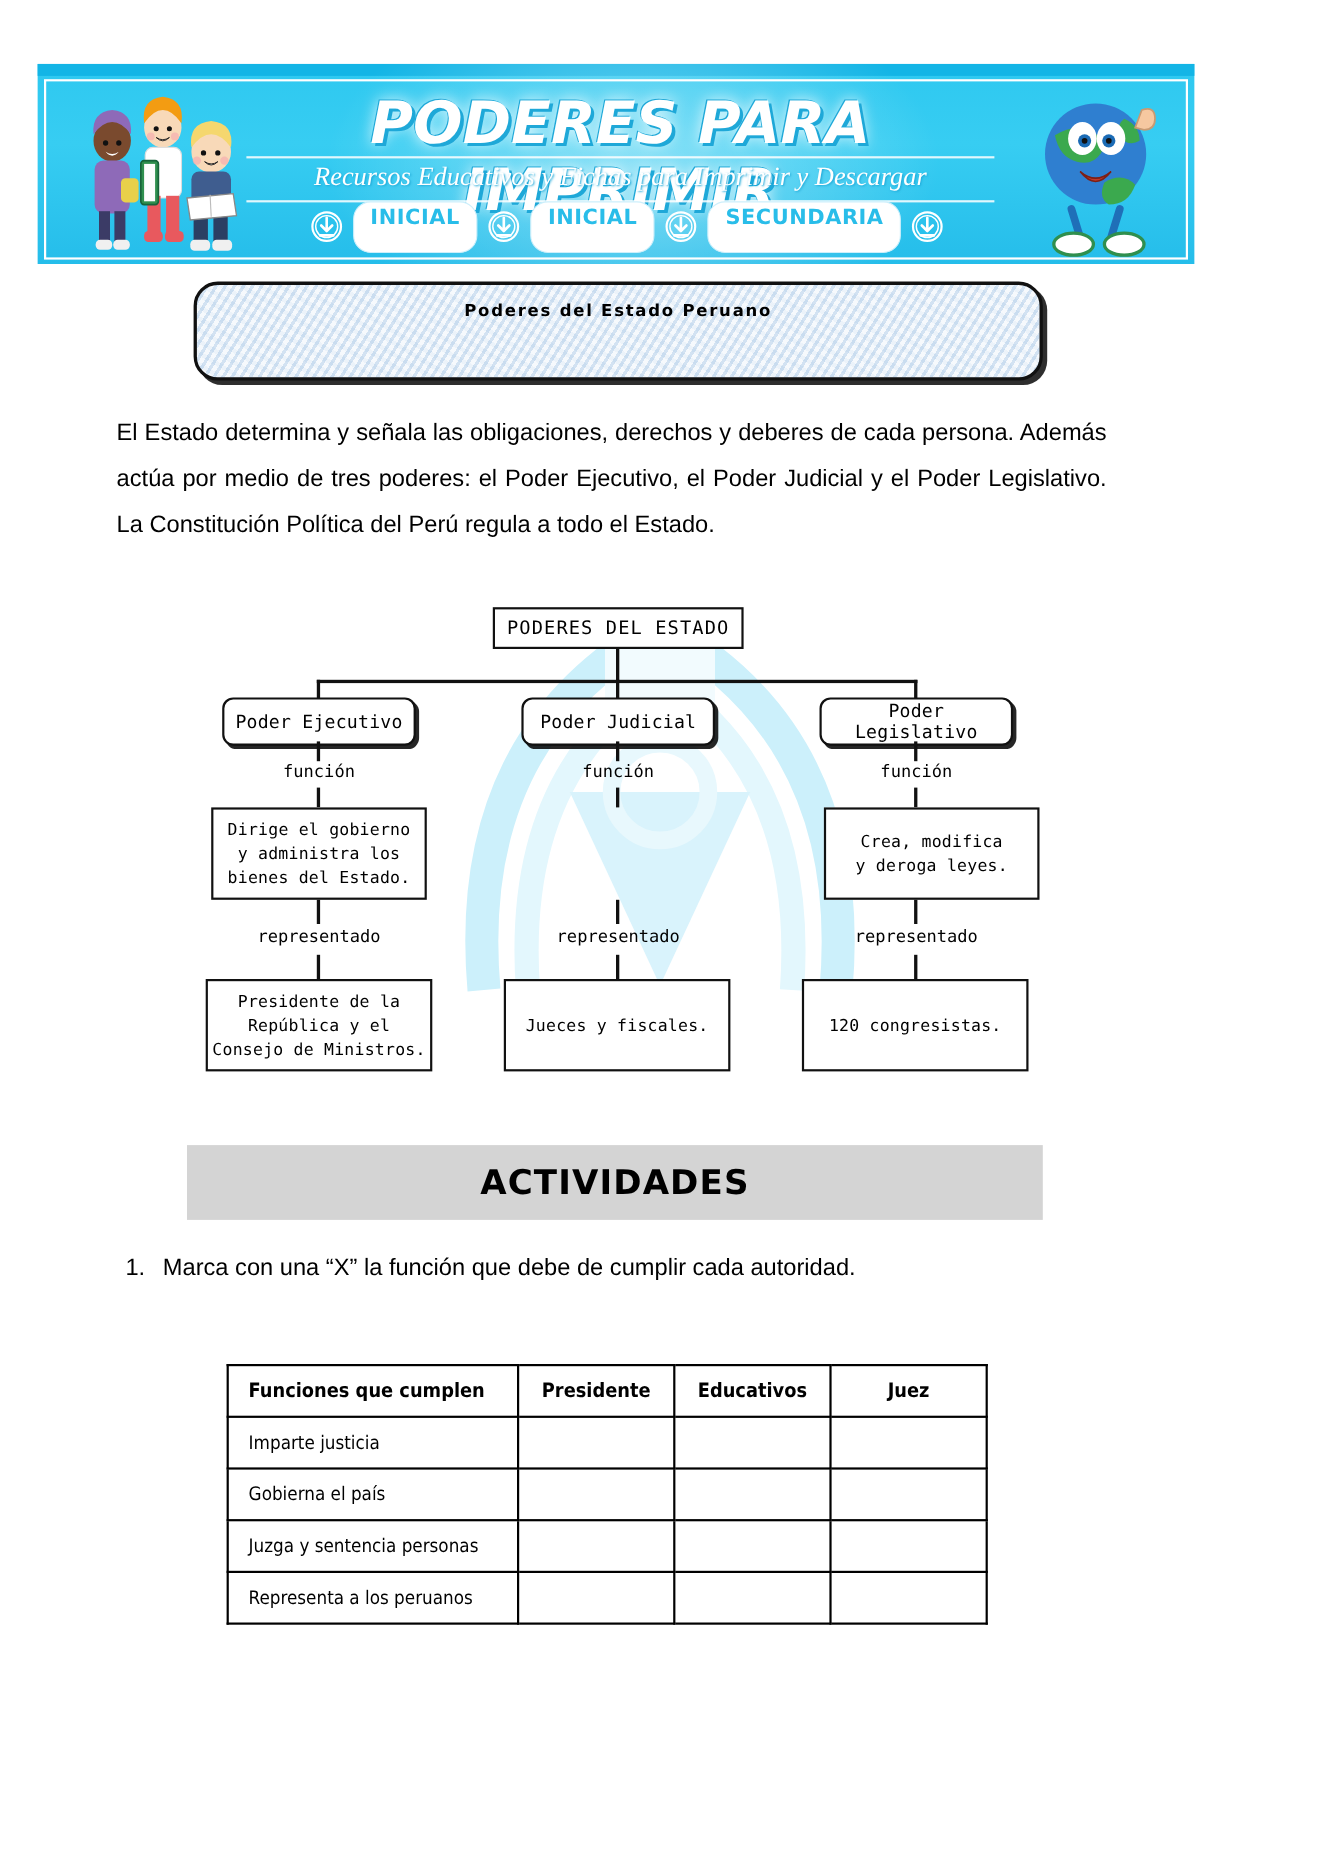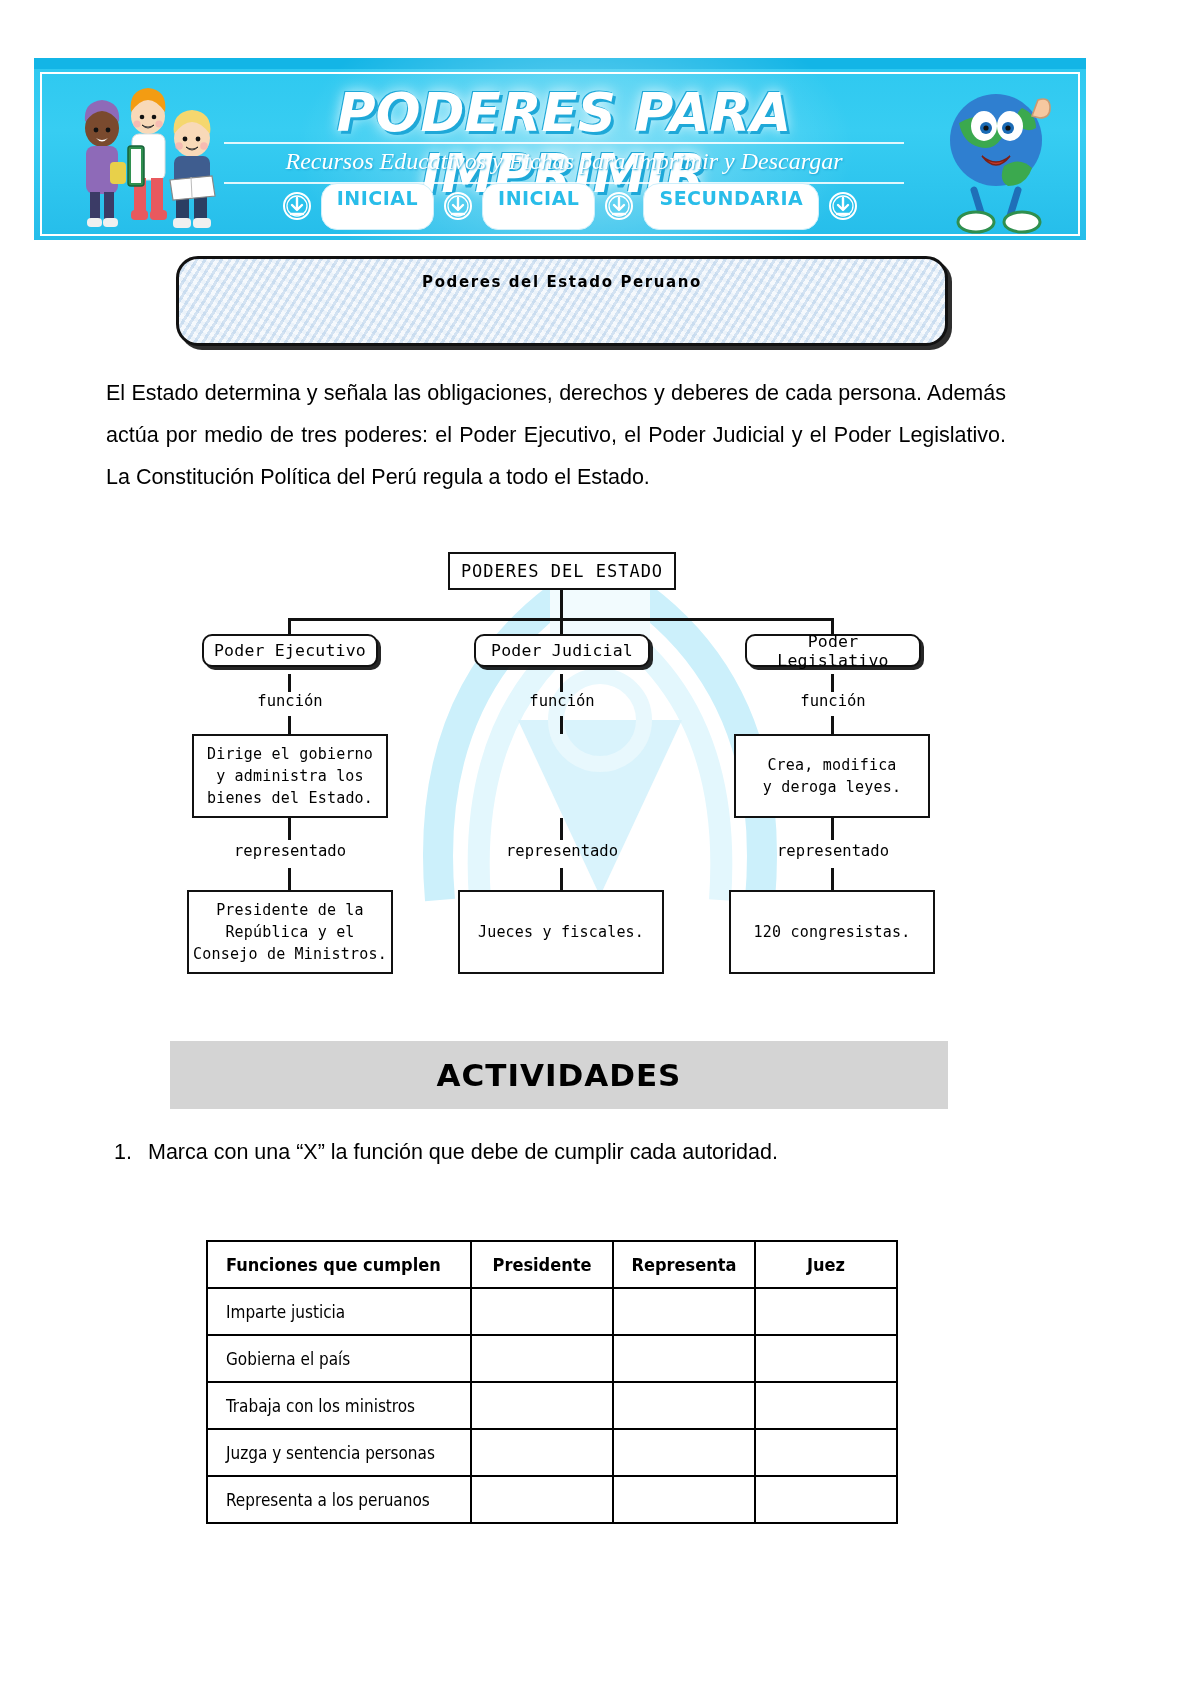--- a/index.html
+++ b/index.html
@@ -123,21 +123,21 @@
     text-align: center;
     font-family: "DejaVu Sans Mono", monospace;
     color: #000;
     letter-spacing: 0.2px;
   }
   .node.rounded { border-radius: 10px; box-shadow: 3px 3px 0 rgba(0,0,0,0.85); }
   .node-root {
     left: 298px; top: 12px; width: 228px; height: 38px;
     font-size: 17px; letter-spacing: 1px;
   }
-  .node-power { top: 94px; width: 176px; height: 33px; font-size: 16.5px; }
+  .node-power { top: 94px; width: 176px; height: 44px; font-size: 16.5px; }
   .node-fn { top: 194px; width: 196px; border-width: 2.5px; font-size: 15px; line-height: 22px; }
   .node-rep { top: 350px; width: 206px; border-width: 2.5px; font-size: 15px; line-height: 22px; }
 
   .edge { position: absolute; background: #111111; }
   .conn-label {
     position: absolute; font-size: 15.5px; color: #000;
     font-family: "DejaVu Sans Mono", monospace;
     text-align: center; width: 140px;
   }
 
@@ -322,21 +322,21 @@
 
   <div class="edge" style="left:138px; top:176px; width:3px; height:18px;"></div>
   <div class="edge" style="left:410px; top:176px; width:3px; height:18px;"></div>
   <div class="edge" style="left:681px; top:176px; width:3px; height:18px;"></div>
 
   <div class="node node-fn" style="left:42px;  height:84px;">
     <span style="white-space:pre-line">Dirige el gobierno
 y administra los
 bienes del Estado.</span>
   </div>
-  <div class="node node-fn" style="left:584px; height:84px;">
+  <div class="node node-fn" style="left:599px; height:84px;">
     <span style="white-space:pre-line">Crea, modifica
 y deroga leyes.</span>
   </div>
 
   <div class="edge" style="left:138px; top:278px; width:3px; height:22px;"></div>
   <div class="edge" style="left:410px; top:278px; width:3px; height:22px;"></div>
   <div class="edge" style="left:681px; top:278px; width:3px; height:22px;"></div>
 
   <div class="conn-label" style="left:70px;  top:302px;">representado</div>
   <div class="conn-label" style="left:342px; top:302px;">representado</div>
@@ -367,44 +367,38 @@
   <span class="act-num">1.</span>
   <span>Marca con una “X” la función que debe de cumplir cada autoridad.</span>
 </div>
 
 <div class="tbl-wrap">
   <table class="sheet">
     <thead>
       <tr>
         <th class="first">Funciones que cumplen</th>
         <th class="c">Presidente</th>
-        <th class="c">Representa</th>
+        <th class="c">Educativos</th>
         <th class="c">Juez</th>
       </tr>
     </thead>
     <tbody>
       <tr>
         <td class="first">Imparte justicia</td>
         <td class="c"></td>
         <td class="c"></td>
         <td class="c"></td>
       </tr>
       <tr>
         <td class="first">Gobierna el país</td>
         <td class="c"></td>
         <td class="c"></td>
         <td class="c"></td>
       </tr>
       <tr>
-        <td class="first">Trabaja con los ministros</td>
-        <td class="c"></td>
-        <td class="c"></td>
-        <td class="c"></td>
-      </tr>
-      <tr>
         <td class="first">Juzga y sentencia personas</td>
         <td class="c"></td>
         <td class="c"></td>
         <td class="c"></td>
       </tr>
       <tr>
         <td class="first">Representa a los peruanos</td>
         <td class="c"></td>
         <td class="c"></td>
         <td class="c"></td>

